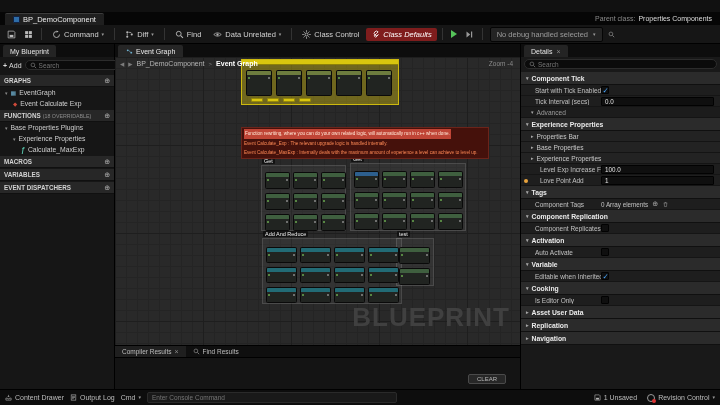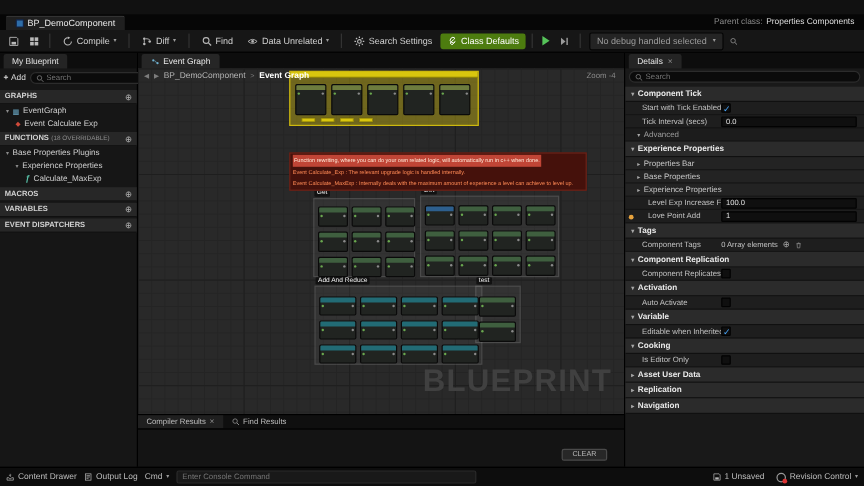--- a/index.html
+++ b/index.html
@@ -16,21 +16,21 @@
 .tabrow{position:absolute;top:12px;left:0;right:0;height:13px;background:#060606;display:flex;align-items:flex-end;z-index:10;}
 .asset-tab{height:12px;margin-left:5px;background:#1f1f1f;border-top:1px solid #3c3c3c;border-radius:2px 2px 0 0;
            display:flex;align-items:center;gap:3px;padding:0 8px;font-size:7.5px;color:#eaeaea;}
 .tab-asset-icon{width:7px;height:7px;background:#2e6da8;border:1px solid #124;border-radius:1px;}
 .parentclass{margin-left:auto;display:flex;align-items:center;gap:3px;padding-right:8px;font-size:7px;height:13px;}
 .parentclass .lbl{color:#8a8a8a;}.parentclass .val{color:#dedede;}
 
 .toolbar{position:absolute;top:25px;left:0;right:0;height:19px;background:#161616;border-bottom:1px solid #000;
          display:flex;align-items:center;padding:0 4px;gap:2px;font-size:7.5px;z-index:10;}
 .tbtn{display:flex;align-items:center;gap:3px;padding:2px 5px;border-radius:2px;color:#d2d2d2;}
-.tbtn.active{background:#4d7c0f;color:#fff;}
+.tbtn.active{background:#7f1d1d;color:#fff;font-style:italic;}
 .tico{display:flex;align-items:center;justify-content:center;padding:0 3px;}
 .tsep{width:1px;height:12px;background:#333;margin:0 3px;}
 .caret{font-size:5px;color:#9a9a9a;line-height:1;}
 .ic{width:9px;height:9px;display:block;}
 .ic7{width:7px;height:7px;}
 .play-tri{width:0;height:0;border-left:6px solid #56c45a;border-top:4px solid transparent;border-bottom:4px solid transparent;}
 .debug-dd{display:flex;align-items:center;gap:5px;background:#242424;border:1px solid #050505;border-radius:2px;
           padding:2px 6px;color:#9c9c9c;margin-left:2px;}
 
 .panel-tabrow{height:13px;background:#0d0d0d;display:flex;align-items:flex-end;}
@@ -157,21 +157,21 @@
           <rect x="1.5" y="6.5" width="4" height="4" fill="#b9b9b9"></rect>
           <rect x="6.5" y="6.5" width="4" height="4" fill="#b9b9b9"></rect>
         </svg>
     </span>
     <span class="tsep"></span>
     <div class="tbtn">
       <svg class="ic" viewBox="0 0 12 12">
           <path d="M10 6 A4 4 0 1 1 6 2" fill="none" stroke="#b9b9b9" stroke-width="1.2"></path>
           <path d="M6 0.5 L8.8 2 L6 3.6 Z" fill="#b9b9b9"></path>
         </svg>
-      <span>Compile</span>
+      <span>Command</span>
         <span class="caret">▾</span>
     </div>
     <span class="tsep"></span>
     <div class="tbtn">
       <svg class="ic" viewBox="0 0 12 12">
           <circle cx="3" cy="3" r="1.4" fill="#b9b9b9"></circle>
           <circle cx="3" cy="9" r="1.4" fill="#b9b9b9"></circle>
           <circle cx="9" cy="6" r="1.4" fill="#b9b9b9"></circle>
           <path d="M3 4.5 V7.5 M4.5 3 Q9 3 9 4.5" stroke="#b9b9b9" fill="none" stroke-width="1"></path>
         </svg>
@@ -202,21 +202,21 @@
             <line x1="6" y1="0.5" x2="6" y2="2.3"></line>
             <line x1="6" y1="9.7" x2="6" y2="11.5"></line>
             <line x1="0.5" y1="6" x2="2.3" y2="6"></line>
             <line x1="9.7" y1="6" x2="11.5" y2="6"></line>
             <line x1="2.2" y1="2.2" x2="3.5" y2="3.5"></line>
             <line x1="8.5" y1="8.5" x2="9.8" y2="9.8"></line>
             <line x1="8.5" y1="3.5" x2="9.8" y2="2.2"></line>
             <line x1="2.2" y1="9.8" x2="3.5" y2="8.5"></line>
           </g>
         </svg>
-      <span>Search Settings</span>
+      <span>Class Control</span>
     </div>
     <div class="tbtn active">
       <svg class="ic" viewBox="0 0 12 12">
           <path d="M9.5 2.5 A3 3 0 1 0 9.8 6.2 L6.2 9.8 L4.2 7.8 L7.8 4.2 Z" fill="none" stroke="#fff" stroke-width="1.1"></path>
         </svg>
       <span>Class Defaults</span>
     </div>
     <span class="tsep"></span>
     <span class="tico">
         <span class="play-tri"></span>

